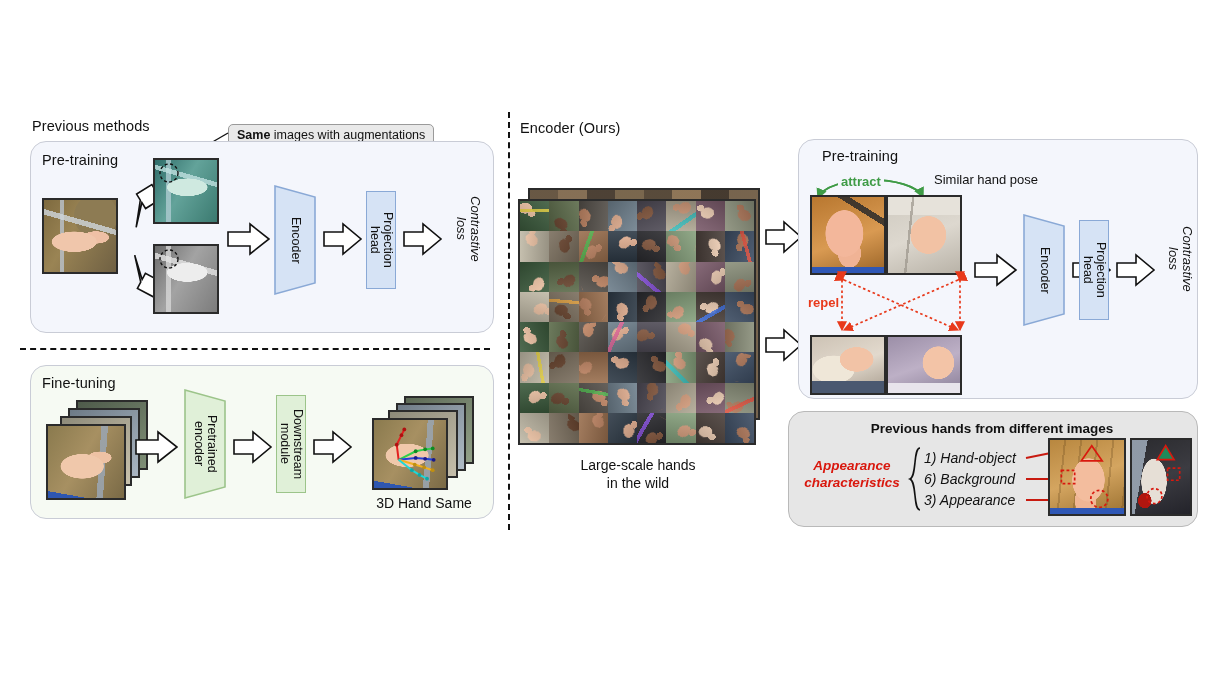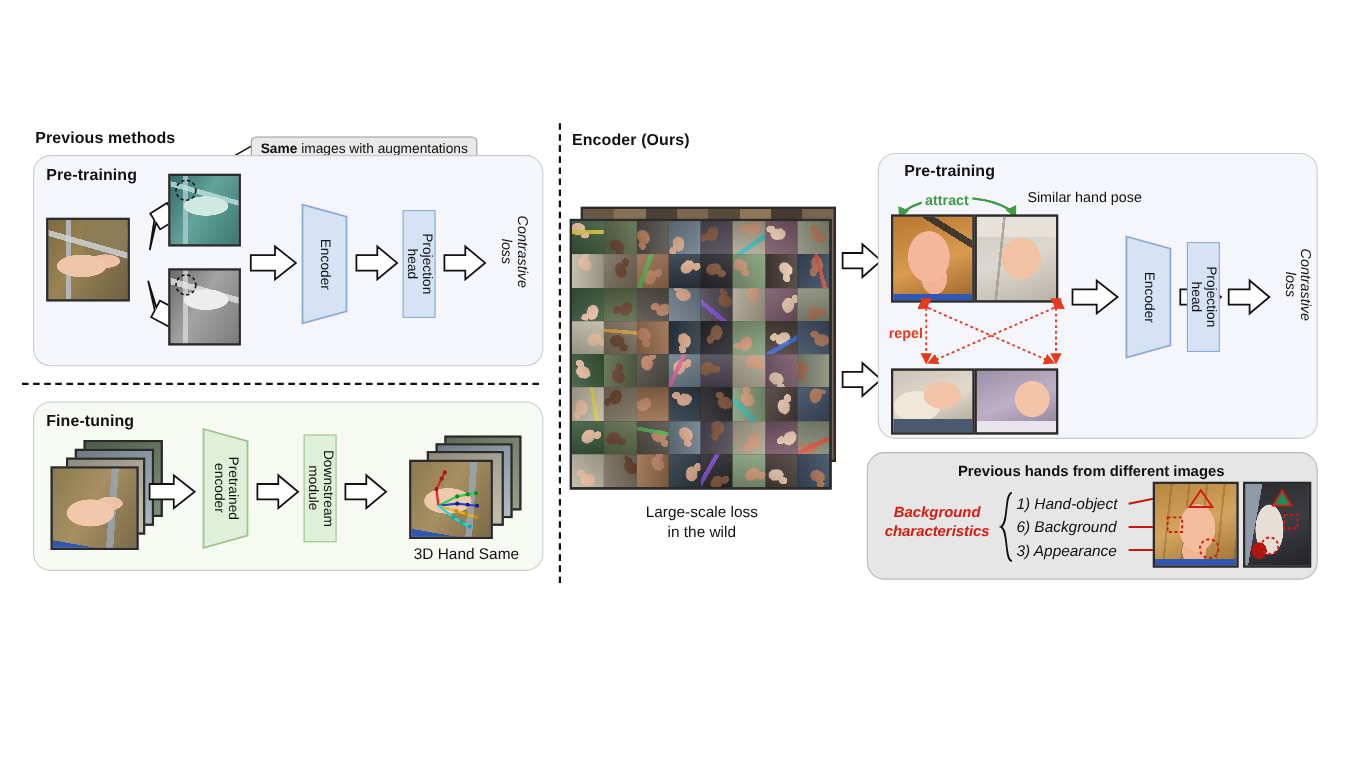--- a/index.html
+++ b/index.html
@@ -5,21 +5,21 @@
   html,body{margin:0;padding:0;background:#ffffff;}
   body{width:1224px;height:692px;position:relative;overflow:hidden;
        font-family:"Liberation Sans","DejaVu Sans",sans-serif;color:#111;}
   .abs{position:absolute;}
   .bold{font-weight:bold;}
   
   .roundbox{position:absolute;border:1px solid #c9ccd6;border-radius:16px;}
   .bg-blue{background:#f4f6fc;}
   .bg-green{background:#f6faf3;}
   .bg-gray{background:#e6e6e6;border-color:#b9b9b9;}
-  .panel-title{position:absolute;font-weight:bold;font-size:14.5px;letter-spacing:.1px;}
+  .panel-title{position:absolute;font-weight:normal;font-size:14.5px;letter-spacing:.1px;}
   
   .vdash{position:absolute;border-left:2.5px dashed #111;}
   .hdash{position:absolute;border-top:2.5px dashed #111;}
   
   .photo{position:absolute;border:2px solid #2b2b2b;box-sizing:border-box;overflow:hidden;background:#777;}
   .photo .lyr{position:absolute;inset:0;}
   
   .callout{position:absolute;background:#e9e9e9;border:1px solid #9a9a9a;border-radius:5px;
            padding:3px 8px;font-size:12.5px;white-space:nowrap;}
   
@@ -495,21 +495,21 @@
         <div style="position:absolute;inset:0;background:radial-gradient(ellipse 34% 26% at 32% 62%, #f3d2b8 0 68%, transparent 70%),radial-gradient(ellipse 20% 16% at 54% 80%, #f3d2b8 0 66%, transparent 68%);transform:rotate(358deg);"></div>
         <div style="position:absolute;inset:0;background:linear-gradient(398deg,rgba(0,0,0,.22),rgba(255,255,255,.10));"></div>
       </div>
       <div style="position:relative;overflow:hidden;background:#3d4d63;">
         <div style="position:absolute;inset:0;background:radial-gradient(ellipse 34% 26% at 69% 59%, #b0785a 0 68%, transparent 70%),radial-gradient(ellipse 20% 16% at 91% 77%, #b0785a 0 66%, transparent 68%);transform:rotate(27deg);"></div>
         <div style="position:absolute;inset:0;background:linear-gradient(67deg,rgba(0,0,0,.22),rgba(255,255,255,.10));"></div>
       </div>
     </div>
 </div>
 
-<div class="cap" style="left:540px;top:456px;width:196px;white-space:pre-line;">Large-scale loss
+<div class="cap" style="left:540px;top:456px;width:196px;white-space:pre-line;">Large-scale hands
 in the wild</div>
 
 <svg class="abs" style="left:766px;top:222px;width:36px;height:30px;">
   <polygon points="0,8 18,8 18,0 35,15 18,30 18,22 0,22" fill="#fff" stroke="#111" stroke-width="1.6"></polygon>
 </svg>
 <svg class="abs" style="left:766px;top:330px;width:36px;height:30px;">
   <polygon points="0,8 18,8 18,0 35,15 18,30 18,22 0,22" fill="#fff" stroke="#111" stroke-width="1.6"></polygon>
 </svg>
 
 <div class="roundbox bg-blue" style="left:798px;top:139px;width:398px;height:258px;"></div>
@@ -594,21 +594,21 @@
   <polygon points="0,8 19,8 19,0 37,15 19,30 19,22 0,22" fill="#fff" stroke="#111" stroke-width="1.6"></polygon>
 </svg>
 
 <div class="vertlabel" style="left:1162px;top:226px;width:32px;white-space:pre-line;">Contrastive
 loss</div>
 
 <div class="roundbox bg-gray" style="left:788px;top:411px;width:408px;height:114px;"></div>
 <div class="abs bold" style="left:788px;top:421px;width:408px;text-align:center;font-size:13.5px;">Previous hands from different images</div>
 
 <div class="abs bold" style="left:796px;top:458px;width:112px;text-align:center;font-size:13.5px;font-style:italic;
-            color:#d9180e;white-space:pre-line;line-height:1.25;">Background
+            color:#d9180e;white-space:pre-line;line-height:1.25;">Appearance
 characteristics</div>
 
 <svg class="abs" style="left:908px;top:446px;width:14px;height:66px;">
   <path d="M12,2 C5,2 9,30 2,33 C9,36 5,64 12,64" fill="none" stroke="#111" stroke-width="1.6"></path>
 </svg>
 
 <div class="abs" style="left:924px;top:450px;font-size:14px;font-style:italic;">1) Hand-object</div>
 <div class="abs" style="left:924px;top:471px;font-size:14px;font-style:italic;">6) Background</div>
 <div class="abs" style="left:924px;top:492px;font-size:14px;font-style:italic;">3) Appearance</div>
 

